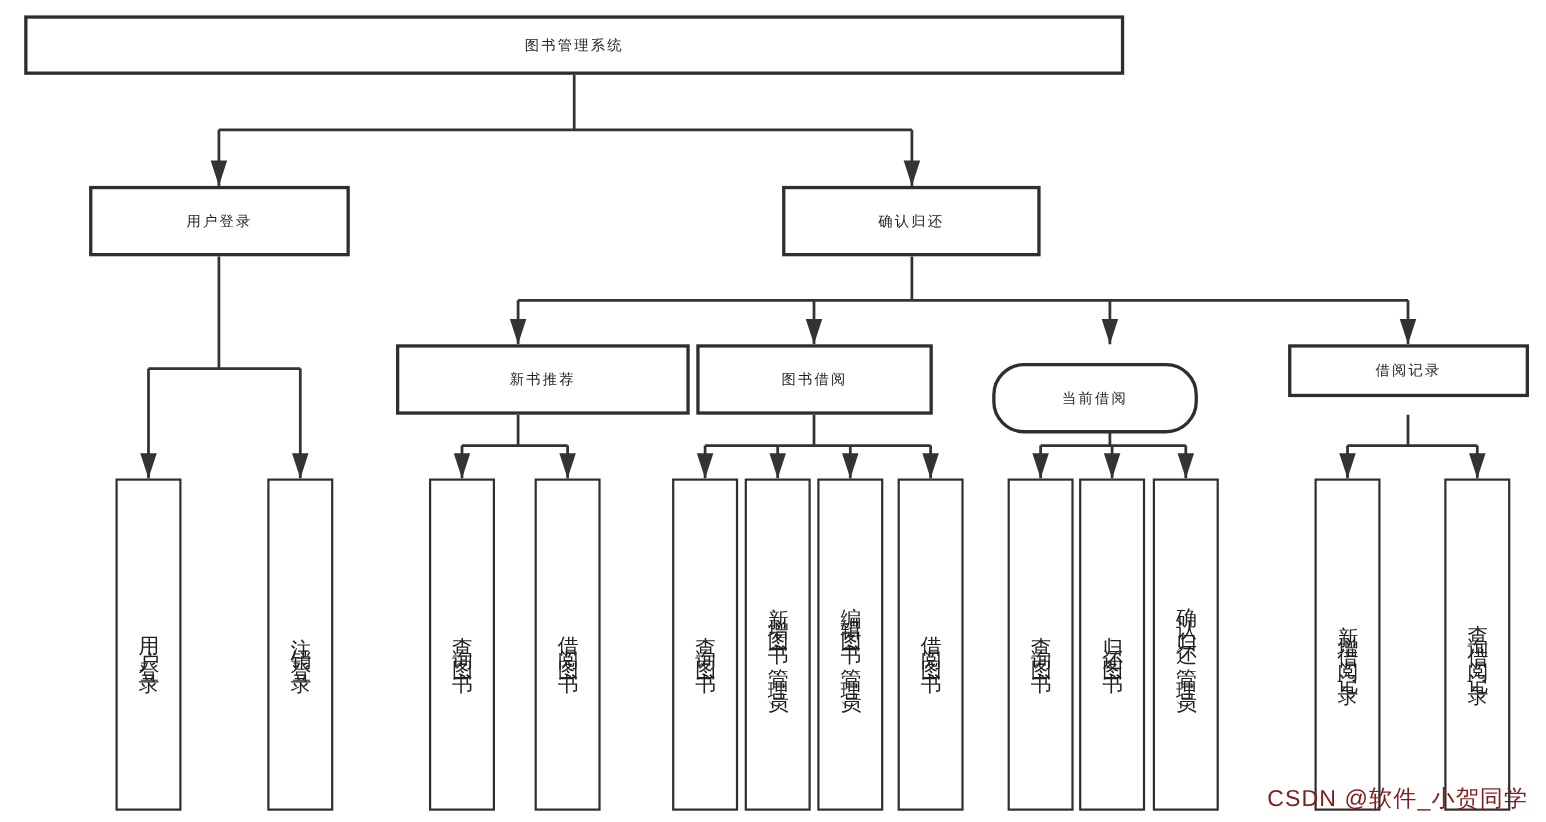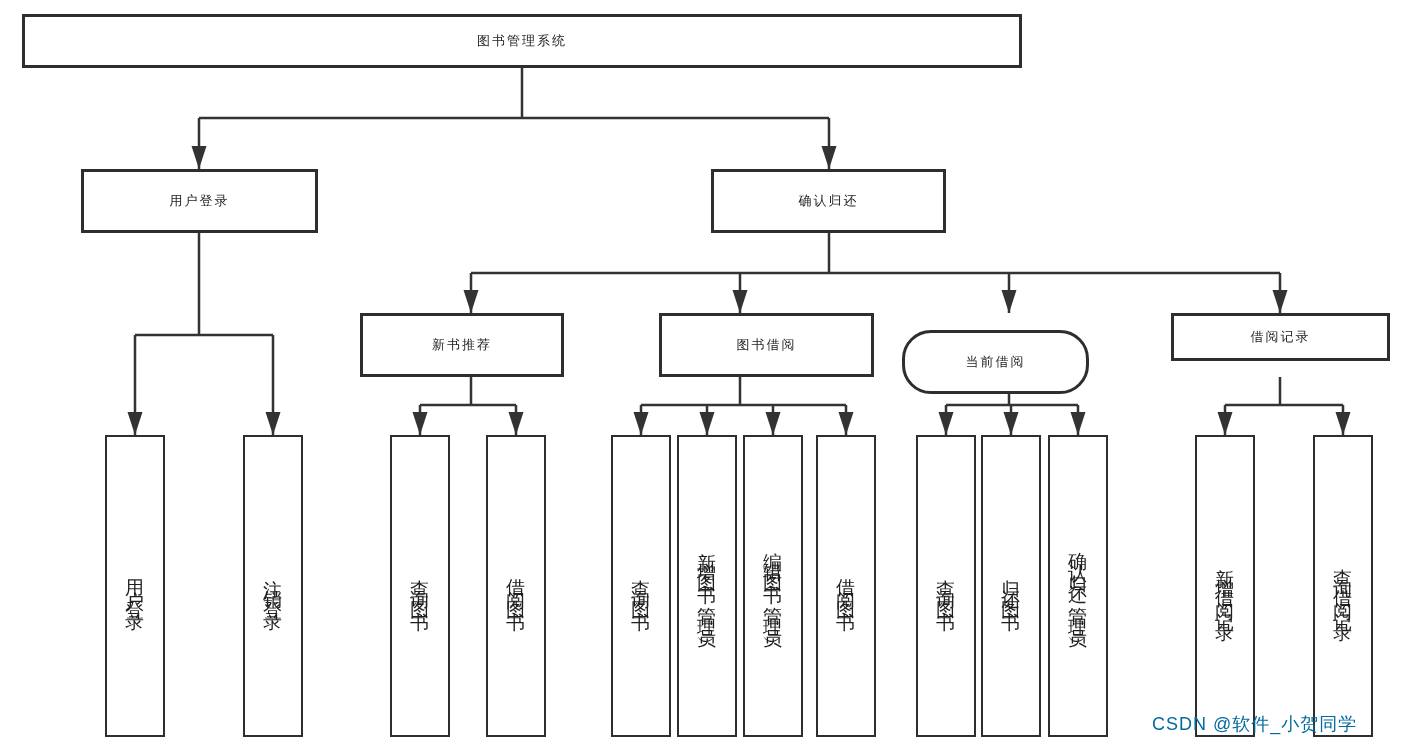--- a/index.html
+++ b/index.html
@@ -55,22 +55,22 @@
     text-orientation: mixed;
     letter-spacing: 11px;
     line-height: 1;
     white-space: nowrap;
   }
   #watermark {
     position: absolute;
     left: 1152px;
     top: 712px;
     z-index: 3;
-    font-size: 18px;
-    color: #0369a1;
+    font-size: 21px;
+    color: #7f1d1d;
     letter-spacing: 1px;
     white-space: nowrap;
   }
 </style>
 </head>
 <body>
 
 <div id="canvas">
 
   <svg id="wires" viewBox="0 0 1405 747" xmlns="http://www.w3.org/2000/svg">
@@ -138,24 +138,24 @@
     <span>图书管理系统</span>
   </div>
 
   <div class="node" style="left:81px; top:169px; width:237px; height:64px;">
     <span>用户登录</span>
   </div>
   <div class="node" style="left:711px; top:169px; width:235px; height:64px;">
     <span>确认归还</span>
   </div>
 
-  <div class="node" style="left:360px; top:313px; width:204px; height:64px;">
+  <div class="node" style="left:360px; top:313px; width:267px; height:64px;">
     <span>新书推荐</span>
   </div>
-  <div class="node" style="left:633px; top:313px; width:215px; height:64px;margin-left:26px;">
+  <div class="node" style="left:633px; top:313px; width:215px; height:64px;">
     <span>图书借阅</span>
   </div>
   <div class="node" style="left:902px; top:330px; width:187px; height:64px;border-radius:29px;">
     <span>当前借阅</span>
   </div>
   <div class="node" style="left:1171px; top:313px; width:219px; height:48px;">
     <span>借阅记录</span>
   </div>
 
   <div class="leaf" style="left:105px;">

